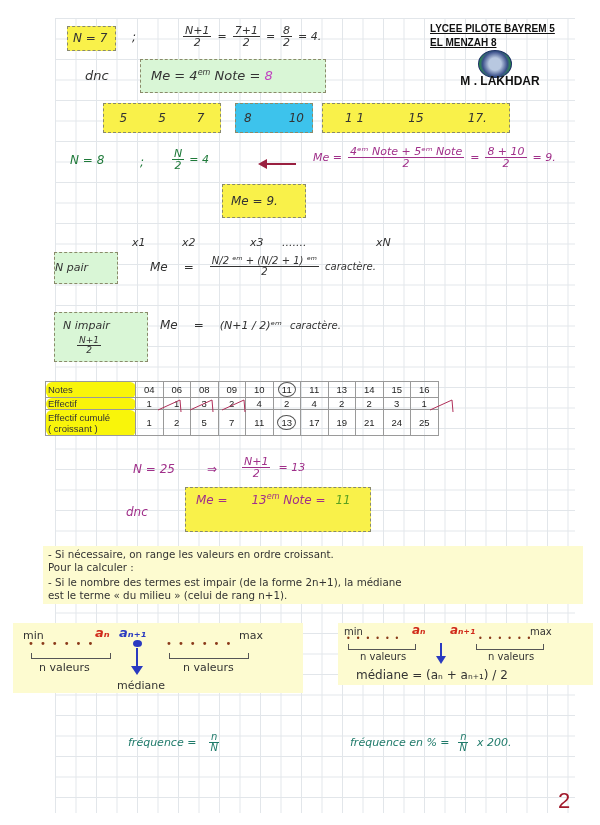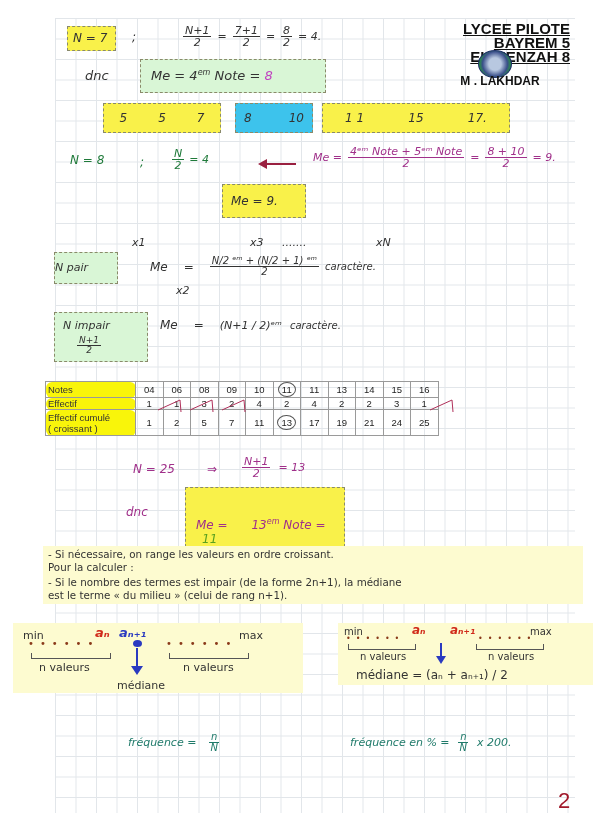--- a/index.html
+++ b/index.html
@@ -21,21 +21,21 @@
     .ink-teal { color: #1f7a6a; }
     .box { position: absolute; border: 1px dashed #8a8a6a; }
     .yellow { background: #f9f14a; }
     .lightgreen { background: #d9f6d6; }
     .cyan { background: #3dc3ec; }
     .frac { display: inline-flex; flex-direction: column; align-items: center; vertical-align: middle; line-height: 1; }
     .frac .num { border-bottom: 1px solid currentColor; padding: 0 2px; }
     .frac .den { padding: 0 2px; }
     sup { font-size: 8px; margin-top: 12px; }
     
-    .school { position: absolute; left: 430px; top: 22px; width: 140px; text-align: right; font-family: "Liberation Sans", sans-serif; font-weight: bold; font-size: 15px; color: #111; }
+    .school { position: absolute; left: 430px; top: 22px; width: 140px; text-align: left; font-family: "Liberation Sans", sans-serif; font-weight: bold; font-size: 10px; color: #111; }
     .school div { text-decoration: underline; line-height: 14px; }
     .logo { position: absolute; left: 478px; top: 50px; width: 34px; height: 28px; border-radius: 50%; background: radial-gradient(circle, #b8c8e0 30%, #3a4f8a 60%, #2a8a4a 75%, #1c3066 85%); border: 1px solid #1c3066; }
     .teacher { position: absolute; left: 440px; top: 74px; width: 120px; text-align: center; font-family: "Liberation Sans", sans-serif; font-weight: bold; font-size: 12px; color: #111; }
     
     table.stats { position: absolute; left: 45px; top: 381px; border-collapse: collapse; font-family: "Liberation Sans", sans-serif; font-size: 9.5px; }
     table.stats td { border: 1px solid #9a9a9a; text-align: center; height: 12px; padding: 0 2px; color: #222; }
     table.stats td.lbl { background: #f9f50a; text-align: left; width: 90px; color: #333; border-radius: 6px; }
     table.stats td.val { width: 27.5px; }
     table.stats tr.tall td { height: 26px; }
     .circ { display: inline-block; border: 1px solid #555; border-radius: 50%; padding: 1px 3px; }
@@ -125,21 +125,21 @@
   <span class="frac">
       <span class="num">8 + 10</span>
       <span class="den">2</span>
     </span>
   <span>= 9.</span>
 </div>
 <div class="box yellow hand ink-black" style="left:222px;top:184px;width:84px;height:34px;font-size:12px;padding:9px 8px;">Me = 9.</div>
 
 <div class="abs hand ink-black" style="left:132px;top:236px;width:280px;font-size:11px;">
   <span class="abs" style="left:0;">x1</span>
-  <span class="abs" style="left:44px;margin-top:48px;">x2</span>
+  <span class="abs" style="left:50px;">x2</span>
   <span class="abs" style="left:118px;">x3</span>
   <span class="abs" style="left:150px;">.......</span>
   <span class="abs" style="left:244px;">xN</span>
 </div>
 <div class="box lightgreen hand ink-black" style="left:54px;top:252px;width:64px;height:32px;font-size:11px;padding:8px 0;">N pair</div>
 <div class="abs hand ink-black" style="left:150px;top:256px;font-size:12px;display:flex;gap:16px;align-items:center;">
   <span>Me</span>
   <span>=</span>
   <span class="frac" style="font-size:10px;">
       <span class="num">N/2 ᵉᵐ + (N/2 + 1) ᵉᵐ</span>
@@ -222,21 +222,21 @@
 <div class="abs hand ink-purple" style="left:133px;top:462px;font-size:12px;">N = 25</div>
 <div class="abs hand ink-purple" style="left:207px;top:462px;font-size:12px;">⇒</div>
 <div class="abs hand ink-purple" style="left:242px;top:456px;font-size:11px;display:flex;gap:8px;align-items:center;">
   <span class="frac">
       <span class="num">N+1</span>
       <span class="den">2</span>
     </span>
   <span>= 13</span>
 </div>
 <div class="abs hand ink-purple" style="left:126px;top:505px;font-size:12px;">dnc</div>
-<div class="box yellow hand ink-purple" style="left:185px;top:487px;width:160px;height:45px;font-size:12px;padding:29px 10px;">
+<div class="box yellow hand ink-purple" style="left:185px;top:487px;width:186px;height:45px;font-size:12px;padding:4px 10px;">
   <span>Me =</span>
   <span style="margin-left:20px;">13</span><sup>em</sup>
   <span>Note =</span>
   <span style="color:#5aa020;margin-left:6px;">11</span>
 </div>
 
 <div class="info">
   <p>- Si nécessaire, on range les valeurs en ordre croissant.</p>
   <p>Pour la calculer :</p>
   <p class="gap">- Si le nombre des termes est impair (de la forme 2n+1), la médiane</p>

